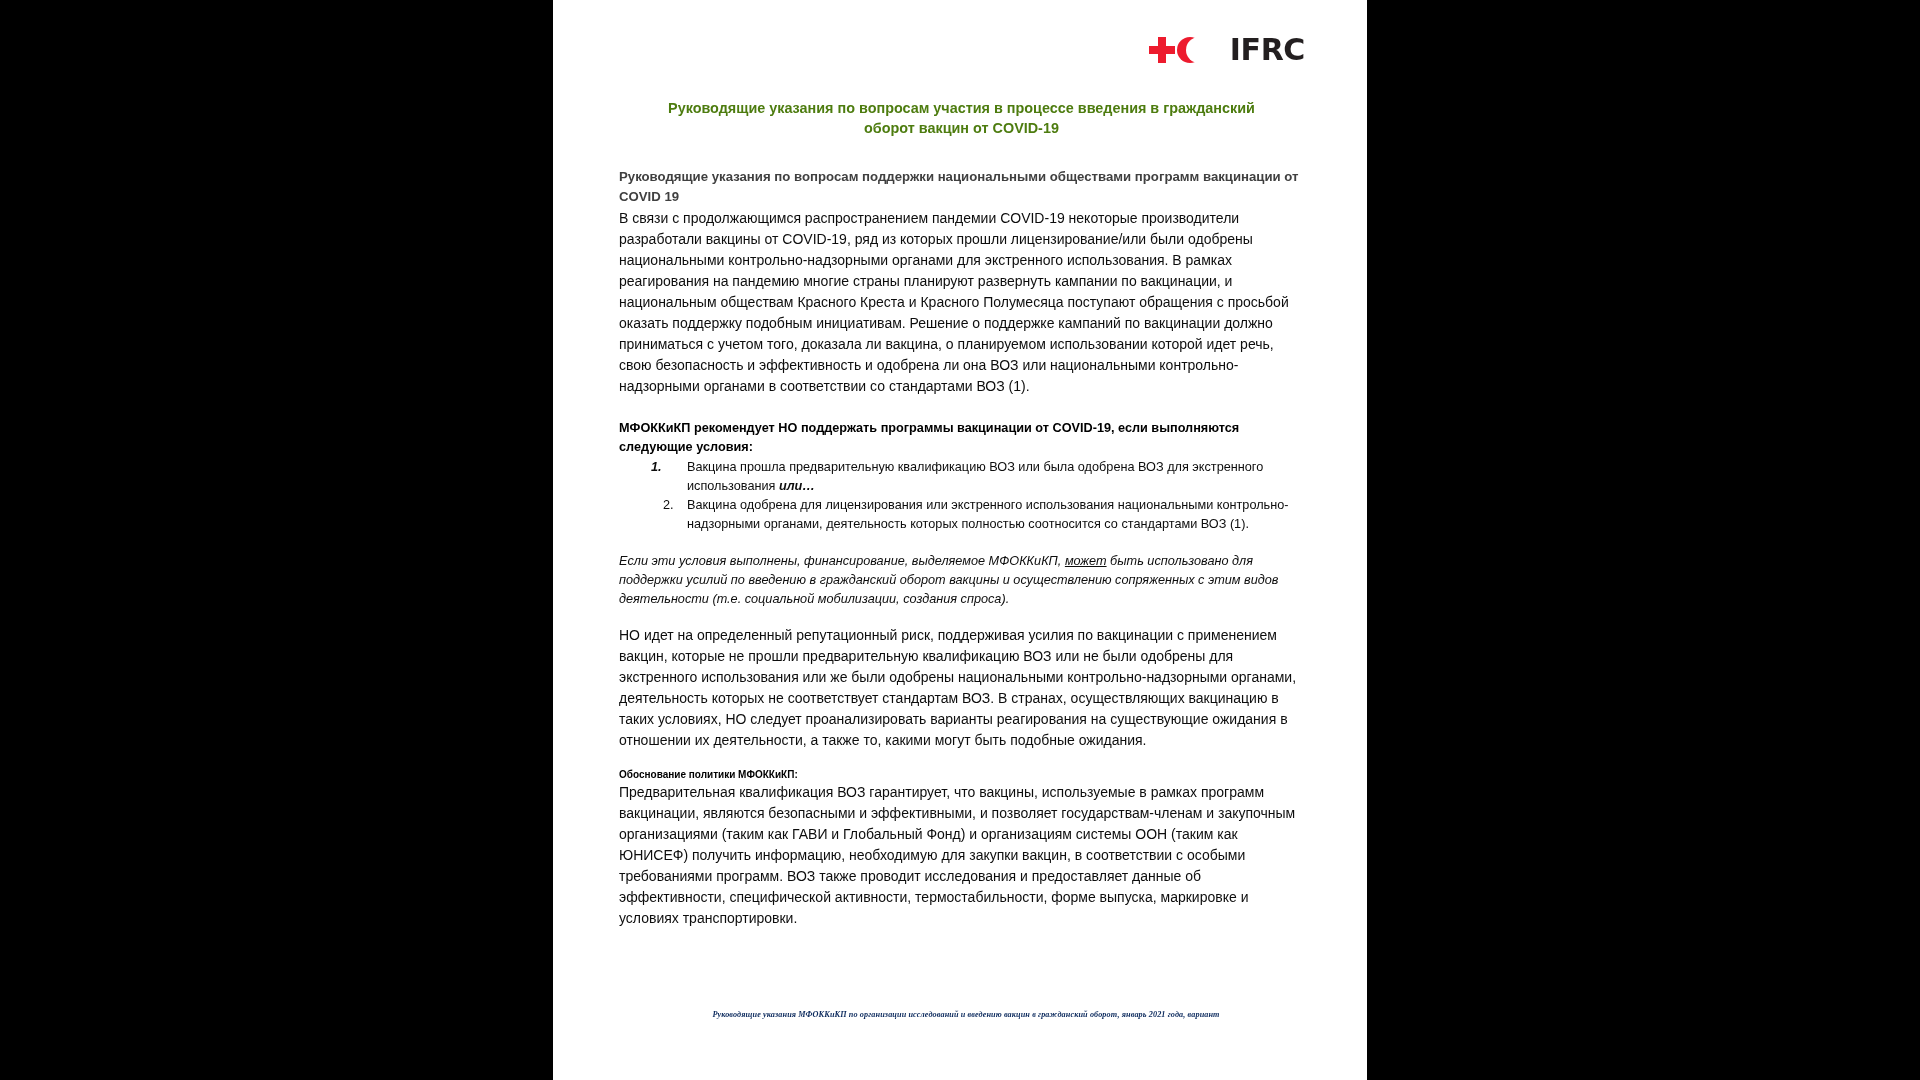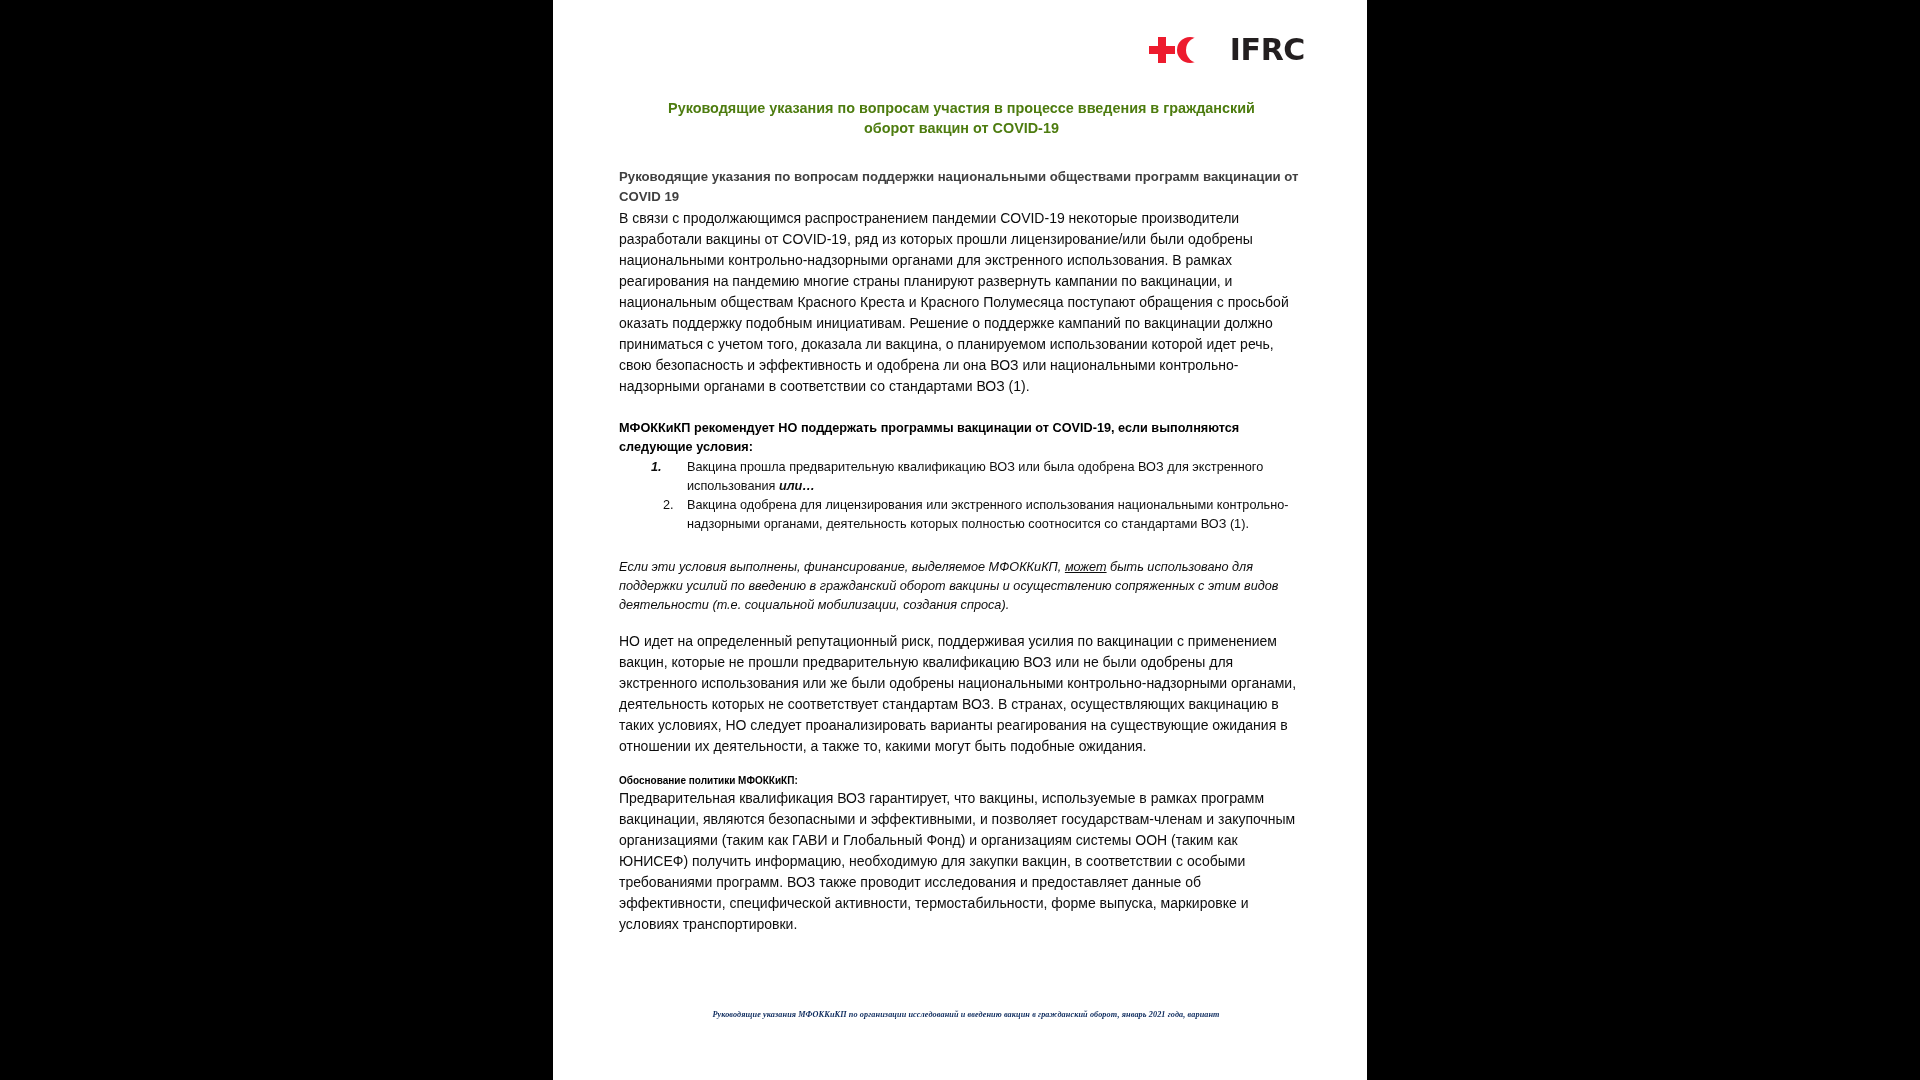--- a/index.html
+++ b/index.html
@@ -128,21 +128,21 @@
     left:-26px;
     font-weight:bold;
     font-style:italic;
   }
   .bi { font-weight:bold; font-style:italic;margin-top:48px; }
   p.ital {
     font-size:12.7px;
     line-height:1.52;
     font-style:italic;
     color:#0d0d0d;
-    margin-top:23px;
+    margin-top:17px;
   }
   .u { text-decoration:underline; }
   .sec-head-black {
     font-size:10px;
     font-weight:bold;
     color:#000;
     line-height:1.5;
     margin-top:16px;
   }
   .footer {

